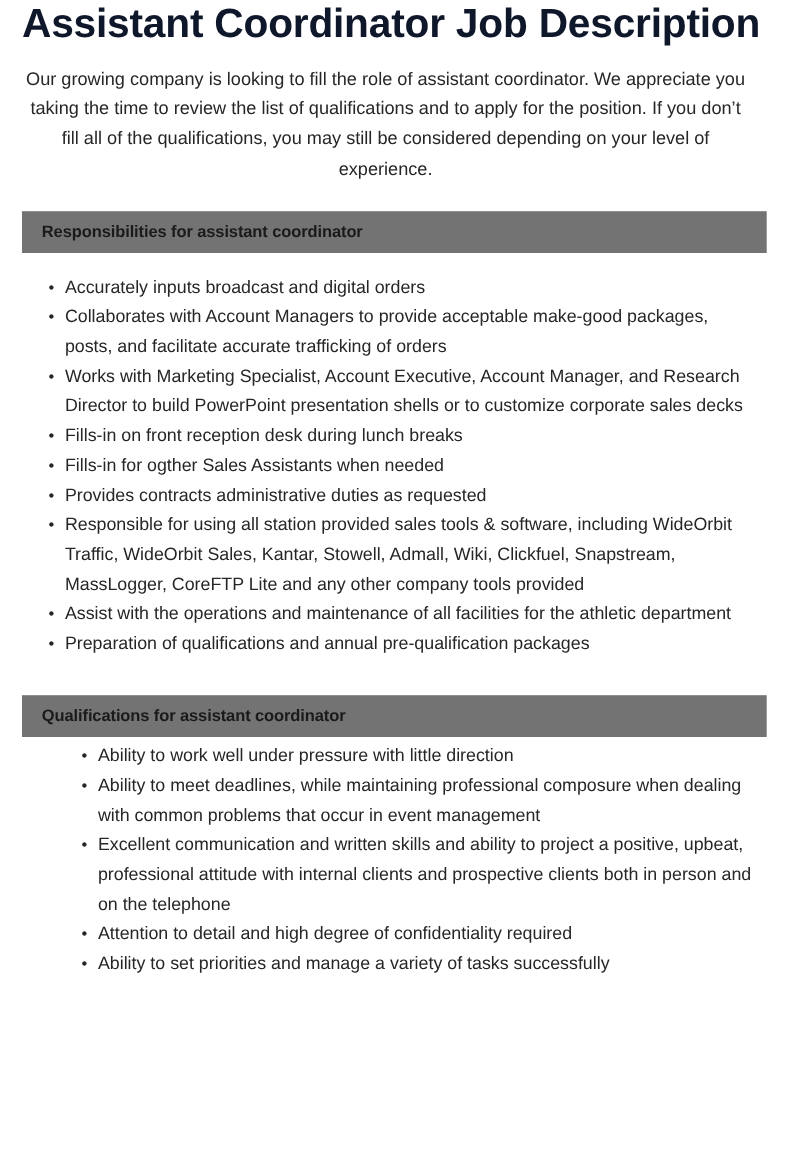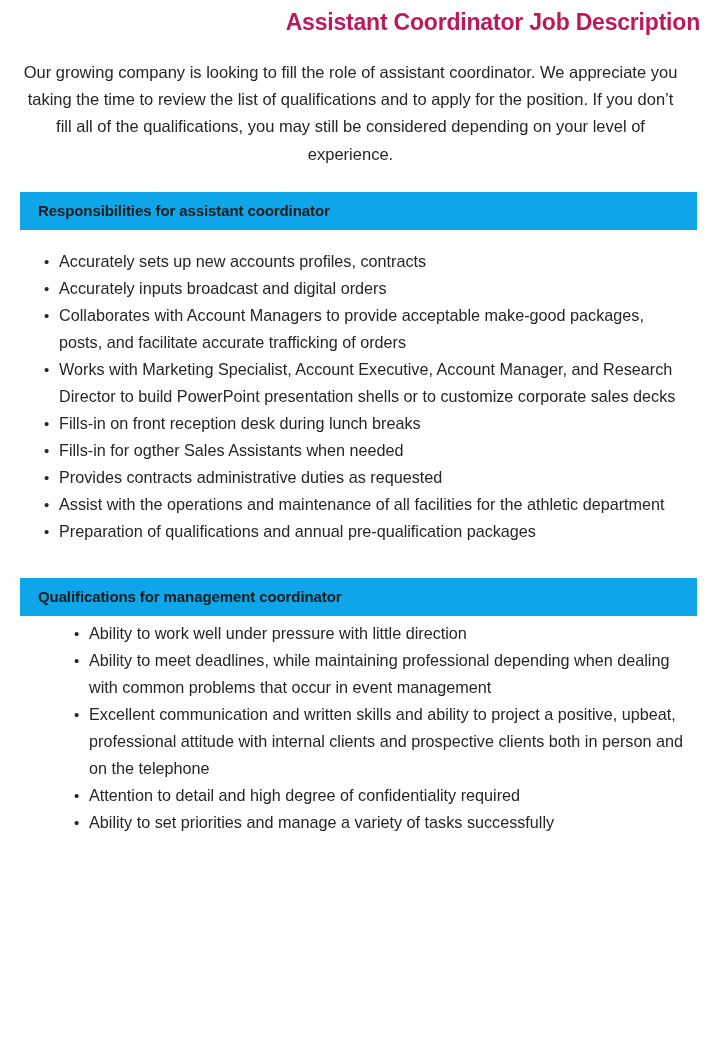--- a/index.html
+++ b/index.html
@@ -14,39 +14,39 @@
     font-family: "Liberation Sans", "DejaVu Sans", sans-serif;
     color: #1a1a1a;
     -webkit-font-smoothing: antialiased;
   }
   .page {
     width: 720px;
     box-sizing: border-box;
     padding: 0;
   }
   .doc-title {
-    font-size: 23px;
+    font-size: 37px;
     font-weight: bold;
-    text-align: right;
+    text-align: left;
     letter-spacing: -0.2px;
-    color: #be185d;
+    color: #0f172a;
     margin: 0;
     padding: 4px 20px 0 20px;
     line-height: 36px;
   }
   .intro {
     font-size: 16.5px;
     line-height: 27.2px;
     color: #262626;
     margin: 0;
     padding: 19px 39px 0 20px;
     text-align: center;
   }
   .section-bar {
-    background: #0ea5e9;
+    background: #737373;
     margin: 24px 23px 0 20px;
     padding: 9px 0 9px 18px;
     box-sizing: border-box;
   }
   .section-bar.second {
     margin-top: 33px;
   }
   .section-bar-label {
     font-size: 15px;
     font-weight: bold;
@@ -88,36 +88,36 @@
 
   <h1 class="doc-title">Assistant Coordinator Job Description</h1>
 
   <p class="intro">Our growing company is looking to fill the role of assistant coordinator. We appreciate you taking the time to review the list of qualifications and to apply for the position. If you don’t fill all of the qualifications, you may still be considered depending on your level of experience.</p>
 
   <div class="section-bar">
     <span class="section-bar-label">Responsibilities for assistant coordinator</span>
   </div>
 
   <ul class="bullets">
-    <li>Accurately sets up new accounts profiles, contracts</li>
     <li>Accurately inputs broadcast and digital orders</li>
     <li>Collaborates with Account Managers to provide acceptable make-good packages, posts, and facilitate accurate trafficking of orders</li>
     <li>Works with Marketing Specialist, Account Executive, Account Manager, and Research Director to build PowerPoint presentation shells or to customize corporate sales decks</li>
     <li>Fills-in on front reception desk during lunch breaks</li>
     <li>Fills-in for ogther Sales Assistants when needed</li>
     <li>Provides contracts administrative duties as requested</li>
+    <li>Responsible for using all station provided sales tools &amp; software, including WideOrbit Traffic, WideOrbit Sales, Kantar, Stowell, Admall, Wiki, Clickfuel, Snapstream, MassLogger, CoreFTP Lite and any other company tools provided</li>
     <li>Assist with the operations and maintenance of all facilities for the athletic department</li>
     <li>Preparation of qualifications and annual pre-qualification packages</li>
   </ul>
 
   <div class="section-bar second">
-    <span class="section-bar-label">Qualifications for management coordinator</span>
+    <span class="section-bar-label">Qualifications for assistant coordinator</span>
   </div>
 
   <ul class="bullets second-list">
     <li>Ability to work well under pressure with little direction</li>
-    <li>Ability to meet deadlines, while maintaining professional depending when dealing with common problems that occur in event management</li>
+    <li>Ability to meet deadlines, while maintaining professional composure when dealing with common problems that occur in event management</li>
     <li>Excellent communication and written skills and ability to project a positive, upbeat, professional attitude with internal clients and prospective clients both in person and on the telephone</li>
     <li>Attention to detail and high degree of confidentiality required</li>
     <li>Ability to set priorities and manage a variety of tasks successfully</li>
   </ul>
 
 </div>
 
 </body></html>

